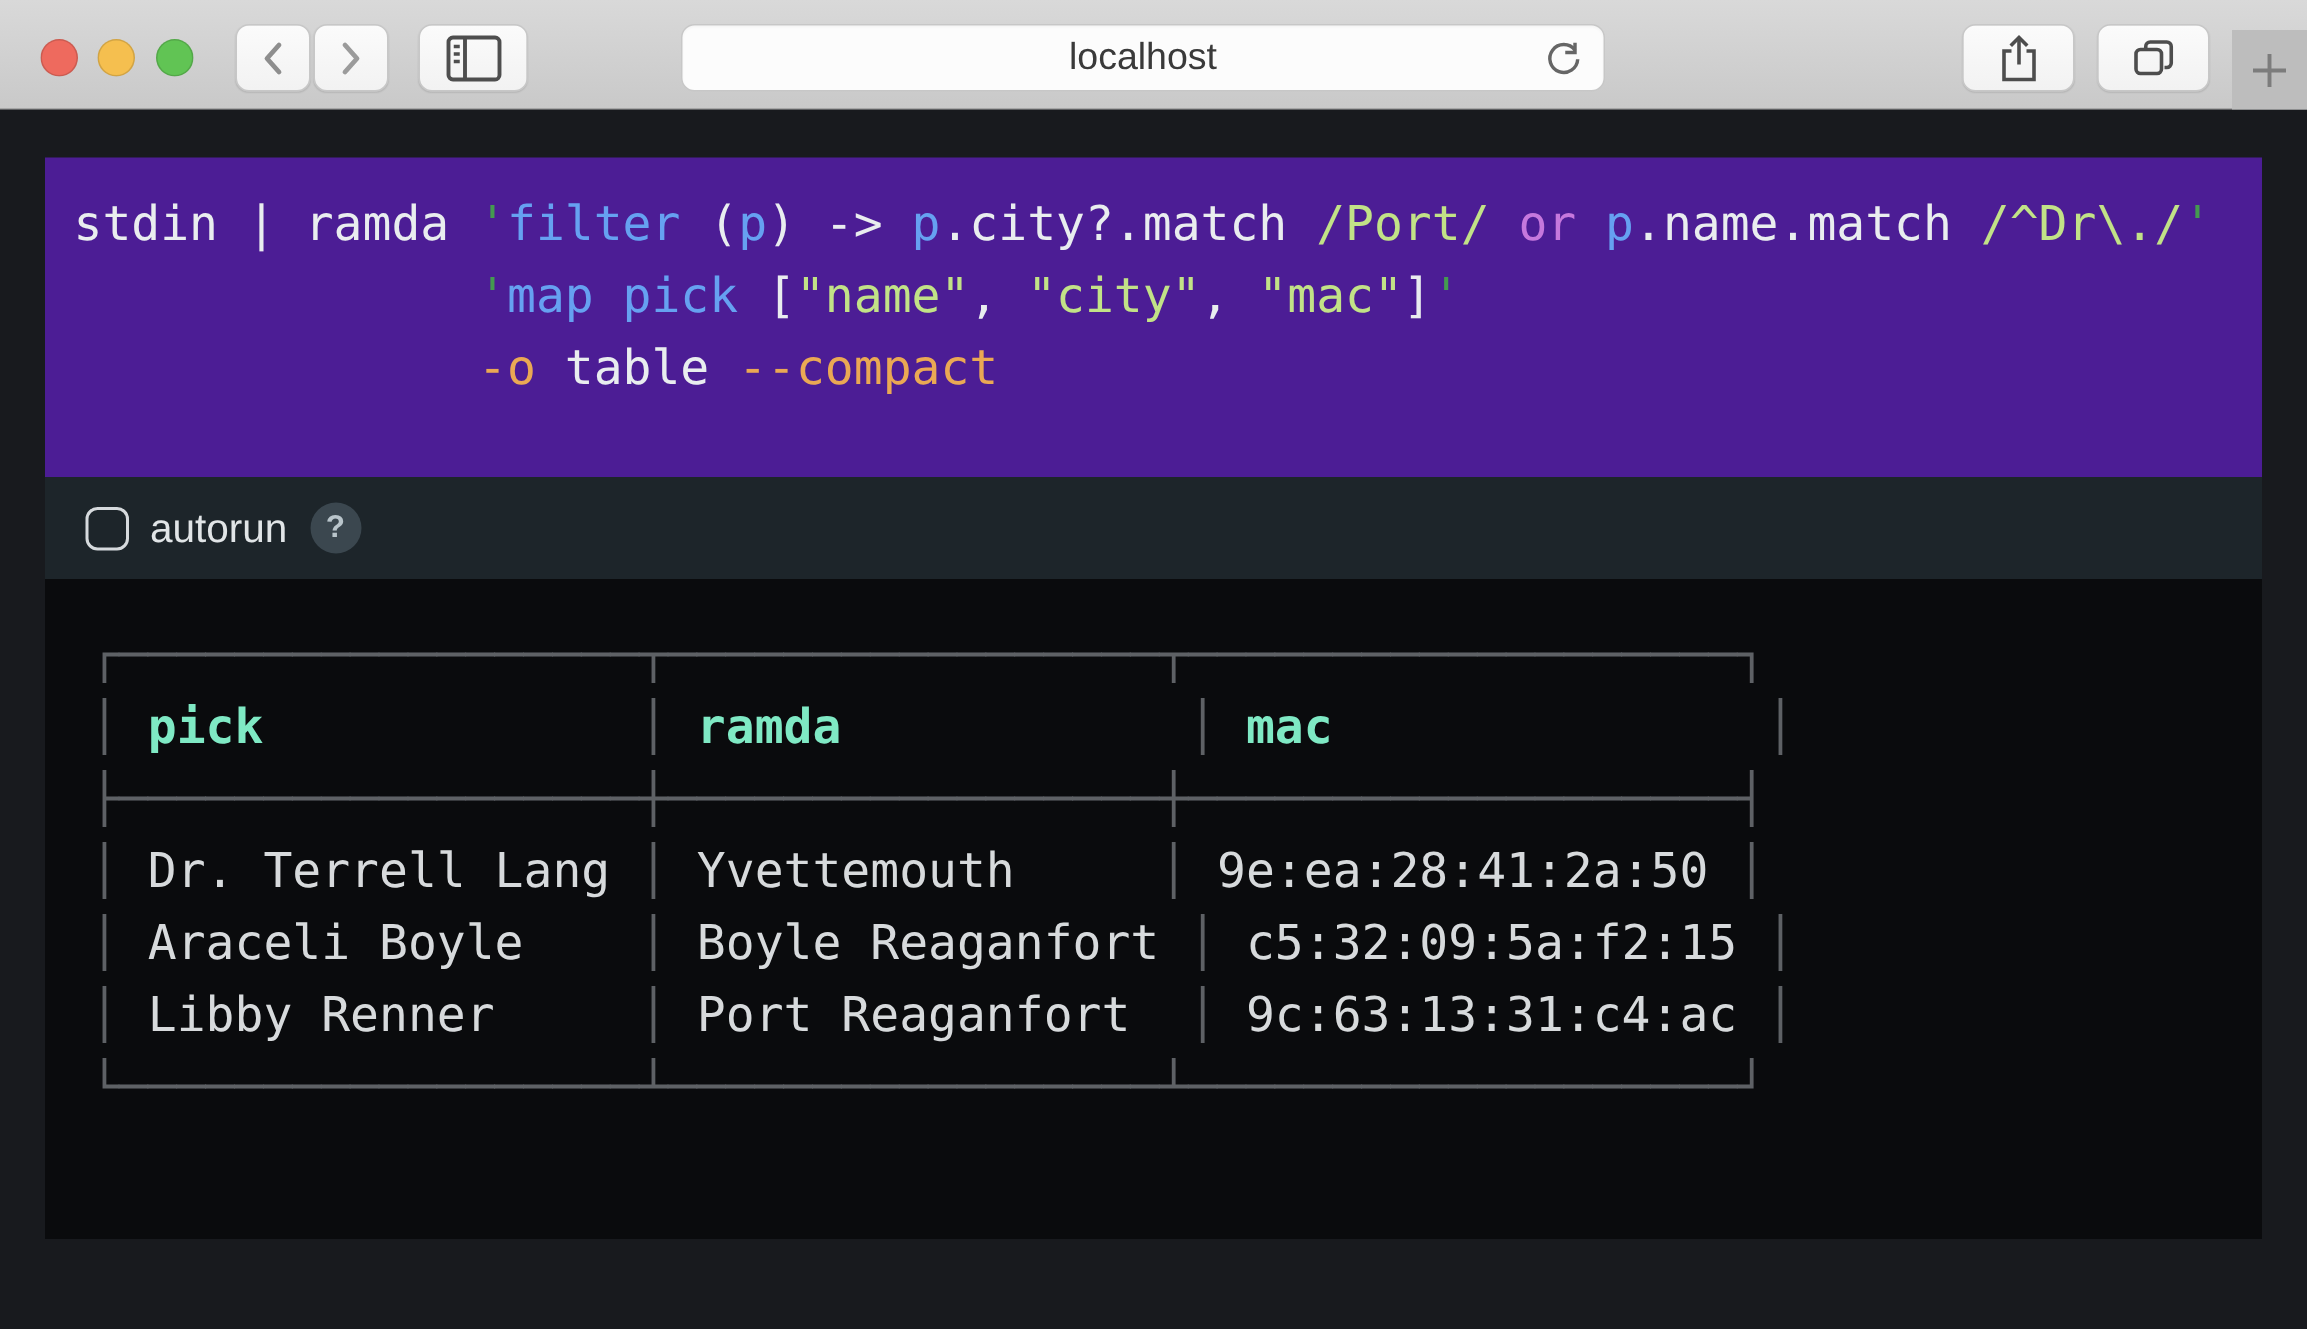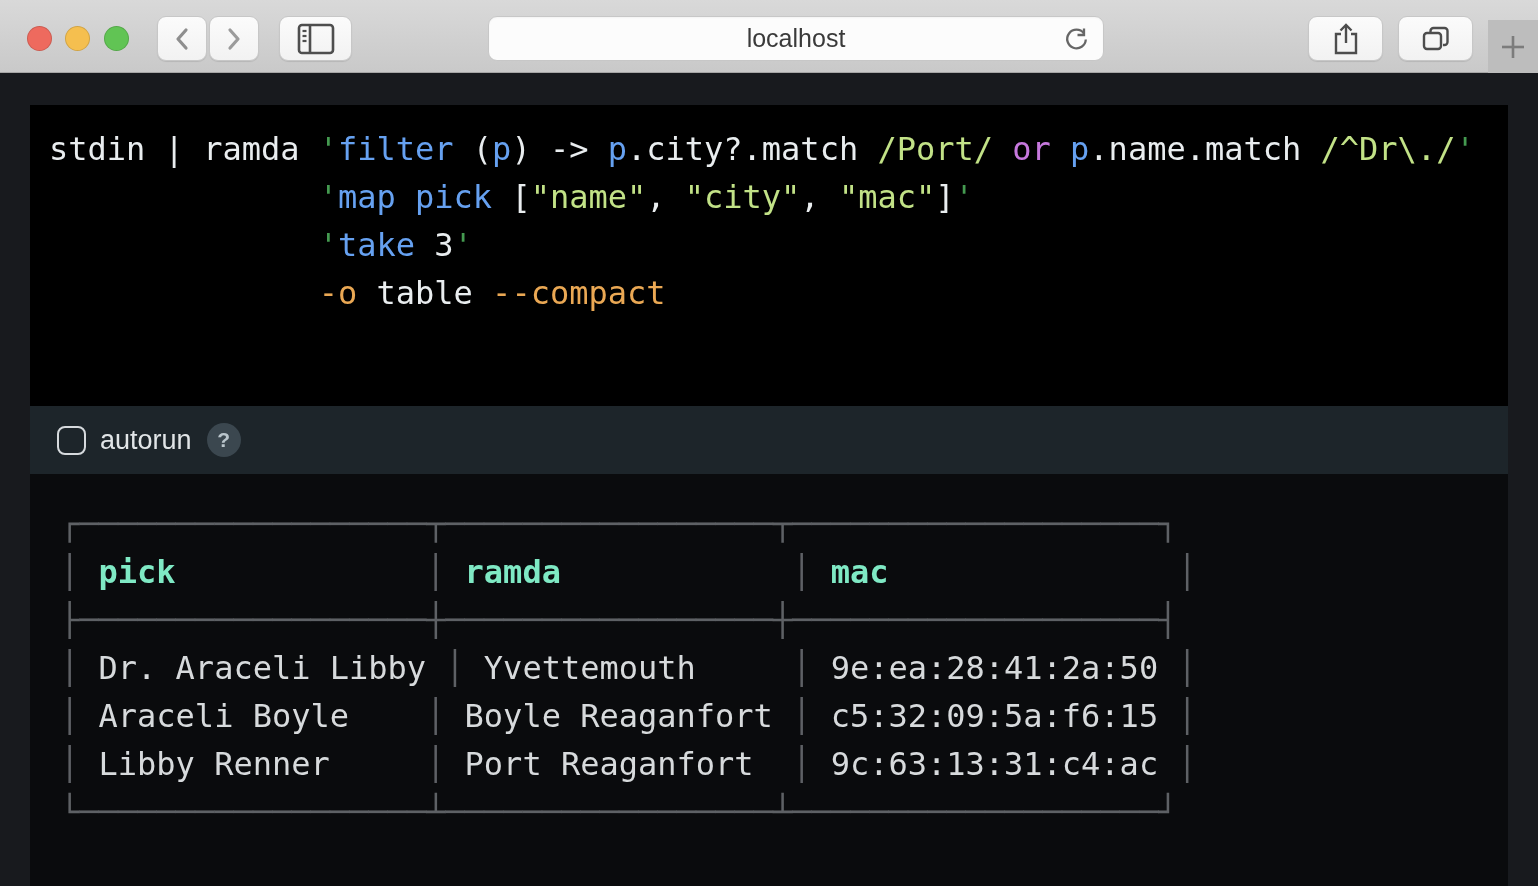--- a/index.html
+++ b/index.html
@@ -20,34 +20,34 @@
             background:linear-gradient(#fbfbfb,#f2f2f2);
             border:1px solid #c7c7c7; border-radius:9px;
             box-shadow:0 1px 1px rgba(0,0,0,.10);
             display:flex; align-items:center; justify-content:center; }
   .btn-back    { left:157px; width:50px; }
   .btn-forward { left:209px; width:50px; }
   .btn-sidebar { left:279px; width:73px; }
   .btn-share   { left:1308px; width:75px; }
   .btn-tabs    { left:1398px; width:75px; }
 
-  .address-bar { position:absolute; left:488px; top:16px; width:616px; height:45px;
+  .address-bar { position:absolute; left:454px; top:16px; width:616px; height:45px;
                  background:#fcfcfc; border:1px solid #c7c7c7; border-radius:9px;
                  display:flex; align-items:center; justify-content:center;
                  box-shadow:inset 0 1px 2px rgba(0,0,0,.04); }
   .url-text { font-size:25px; color:#3a3a3a; }
   .reload { position:absolute; right:13px; top:9px; }
 
   .newtab-area { position:absolute; left:1488px; top:20px; width:50px; height:53px;
                  background:#bdbdbd; display:flex; align-items:center; justify-content:center; }
 
   
   .page { padding:32px 30px 0 30px; }
 
-  .command-panel { background:#000000; height:301px; padding:20px 11px 0 19px; overflow:hidden; }
+  .command-panel { background:#4c1d95; height:213px; padding:20px 11px 0 19px; overflow:hidden; }
   .code-line { height:48px; line-height:48px; white-space:pre;
                font-family:"DejaVu Sans Mono", monospace; font-size:32px; }
   .tk-plain { color:#e9edef; }
   .tk-quote { color:#449a50; }
   .tk-kw    { color:#66a1f1; }
   .tk-regex { color:#c2e287; }
   .tk-str   { color:#c2e287; }
   .tk-or    { color:#c678dd; }
   .tk-flag  { color:#eaa854; }
 
@@ -144,37 +144,36 @@
       </span>
     </div>
   </div>
 
   <div class="page">
 
     <div class="command-panel">
       <div id="cmd-pre">
           <div class="code-line"><span class="tk-plain">stdin | ramda </span><span class="tk-quote">'</span><span class="tk-kw">filter</span><span class="tk-plain"> (</span><span class="tk-kw">p</span><span class="tk-plain">) -&gt; </span><span class="tk-kw">p</span><span class="tk-plain">.city?.match </span><span class="tk-regex">/Port/</span><span class="tk-plain"> </span><span class="tk-or">or</span><span class="tk-plain"> </span><span class="tk-kw">p</span><span class="tk-plain">.name.match </span><span class="tk-regex">/^Dr\./</span><span class="tk-quote">'</span></div>
           <div class="code-line"><span class="tk-plain">              </span><span class="tk-quote">'</span><span class="tk-kw">map pick</span><span class="tk-plain"> [</span><span class="tk-str">"name"</span><span class="tk-plain">, </span><span class="tk-str">"city"</span><span class="tk-plain">, </span><span class="tk-str">"mac"</span><span class="tk-plain">]</span><span class="tk-quote">'</span></div>
-          <div class="code-line"><span class="tk-plain">              </span><span class="tk-quote">'</span><span class="tk-kw">take</span><span class="tk-plain"> 3</span><span class="tk-quote">'</span></div>
           <div class="code-line"><span class="tk-plain">              </span><span class="tk-flag">-o</span><span class="tk-plain"> table </span><span class="tk-flag">--compact</span></div>
         </div>
     </div>
 
     <div class="autorun-row">
       <div class="checkbox" role="checkbox" aria-checked="false"></div>
       <span class="autorun-label">autorun</span>
       <div class="help-badge">?</div>
     </div>
 
     <div class="output-panel">
       <div id="out-pre">
           <div class="t-line"><span class="tb">┌──────────────────┬─────────────────┬───────────────────┐</span></div>
           <div class="t-line"><span class="tb">│</span><span class="th"> pick             </span><span class="tb">│</span><span class="th"> ramda            </span><span class="tb">│</span><span class="th"> mac               </span><span class="tb">│</span></div>
           <div class="t-line"><span class="tb">├──────────────────┼─────────────────┼───────────────────┤</span></div>
-          <div class="t-line"><span class="tb">│</span><span class="td"> Dr. Araceli Libby </span><span class="tb">│</span><span class="td"> Yvettemouth     </span><span class="tb">│</span><span class="td"> 9e:ea:28:41:2a:50 </span><span class="tb">│</span></div>
-          <div class="t-line"><span class="tb">│</span><span class="td"> Araceli Boyle    </span><span class="tb">│</span><span class="td"> Boyle Reaganfort </span><span class="tb">│</span><span class="td"> c5:32:09:5a:f6:15 </span><span class="tb">│</span></div>
+          <div class="t-line"><span class="tb">│</span><span class="td"> Dr. Terrell Lang </span><span class="tb">│</span><span class="td"> Yvettemouth     </span><span class="tb">│</span><span class="td"> 9e:ea:28:41:2a:50 </span><span class="tb">│</span></div>
+          <div class="t-line"><span class="tb">│</span><span class="td"> Araceli Boyle    </span><span class="tb">│</span><span class="td"> Boyle Reaganfort </span><span class="tb">│</span><span class="td"> c5:32:09:5a:f2:15 </span><span class="tb">│</span></div>
           <div class="t-line"><span class="tb">│</span><span class="td"> Libby Renner     </span><span class="tb">│</span><span class="td"> Port Reaganfort  </span><span class="tb">│</span><span class="td"> 9c:63:13:31:c4:ac </span><span class="tb">│</span></div>
           <div class="t-line"><span class="tb">└──────────────────┴─────────────────┴───────────────────┘</span></div>
         </div>
     </div>
 
   </div>
 </div>
 
 </body></html>

